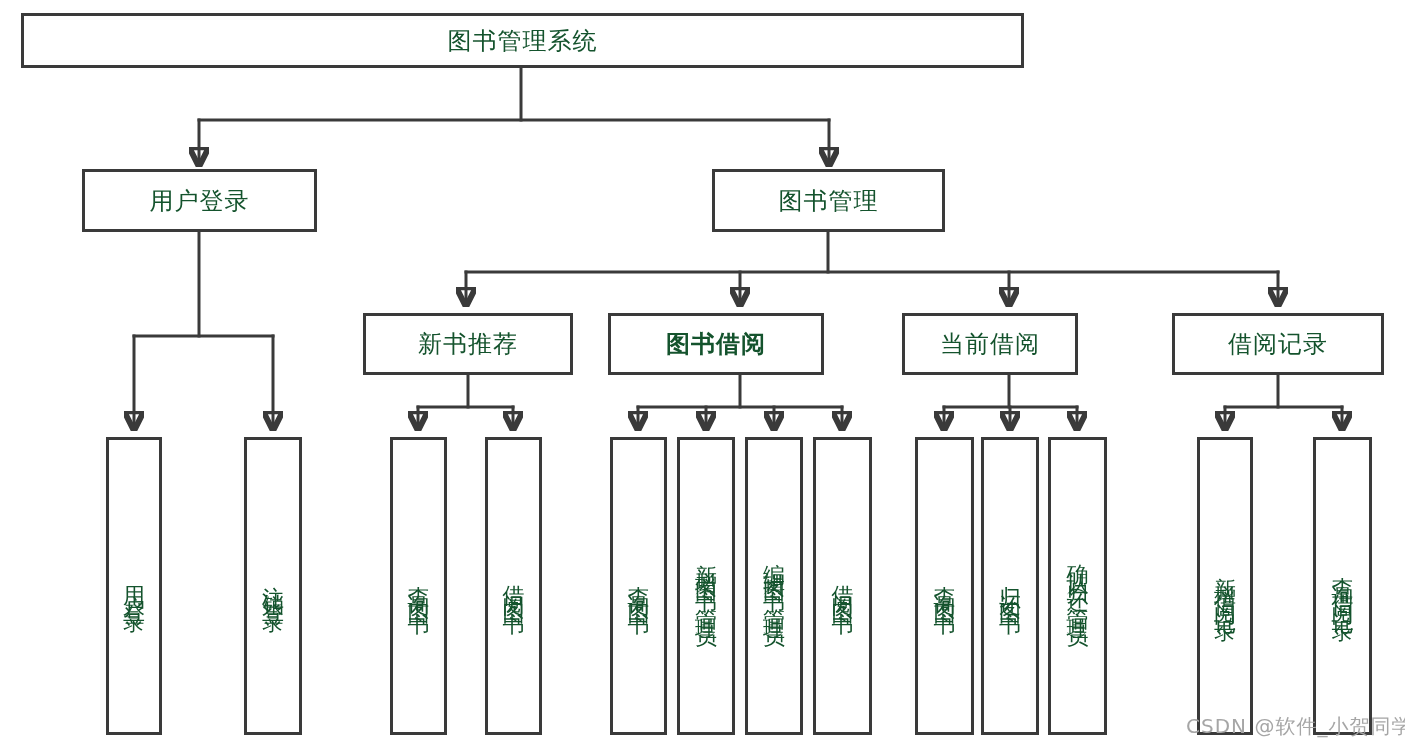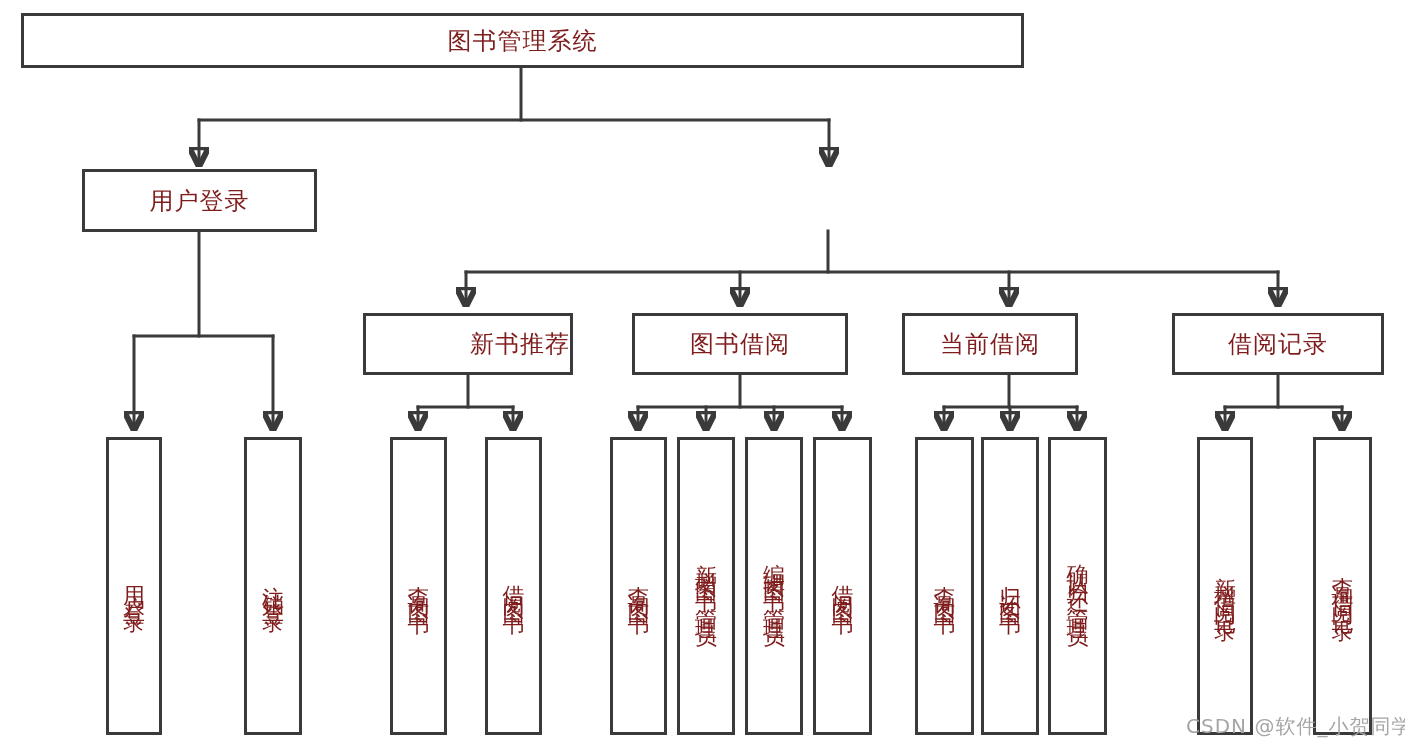--- a/index.html
+++ b/index.html
@@ -21,21 +21,21 @@
     stroke: #3a3a3a;
     stroke-width: 3;
     fill: none;
     stroke-linecap: square;
   }
   .node {
     position: absolute;
     box-sizing: border-box;
     border: 3px solid #3a3a3a;
     background: #ffffff;
-    color: #7f1d1d;
+    color: #14532d;
     display: flex;
     align-items: center;
     justify-content: center;
     z-index: 1;
   }
   .node.h span {
     font-size: 24px;
     letter-spacing: 1px;
     white-space: nowrap;
   }
@@ -111,25 +111,28 @@
     <path d="M1342 407 V428" marker-end="url(#arrow)"></path>
   </svg>
 
   <div class="node h" style="left:21px; top:13px; width:1003px; height:55px;">
     <span>图书管理系统</span>
   </div>
 
   <div class="node h" style="left:82px; top:169px; width:235px; height:63px;">
     <span>用户登录</span>
   </div>
+  <div class="node h" style="left:712px; top:169px; width:233px; height:63px;">
+    <span>图书管理</span>
+  </div>
 
-  <div class="node h" style="left:363px; top:313px; width:210px; height:62px;justify-content:flex-end;">
+  <div class="node h" style="left:363px; top:313px; width:210px; height:62px;">
     <span>新书推荐</span>
   </div>
-  <div class="node h" style="left:632px; top:313px; width:216px; height:62px;">
+  <div class="node h" style="left:608px; top:313px; width:216px; height:62px;font-weight:bold;">
     <span>图书借阅</span>
   </div>
   <div class="node h" style="left:902px; top:313px; width:176px; height:62px;">
     <span>当前借阅</span>
   </div>
   <div class="node h" style="left:1172px; top:313px; width:212px; height:62px;">
     <span>借阅记录</span>
   </div>
 
   <div class="node v" style="left:106px; top:437px; width:56px; height:298px;">

